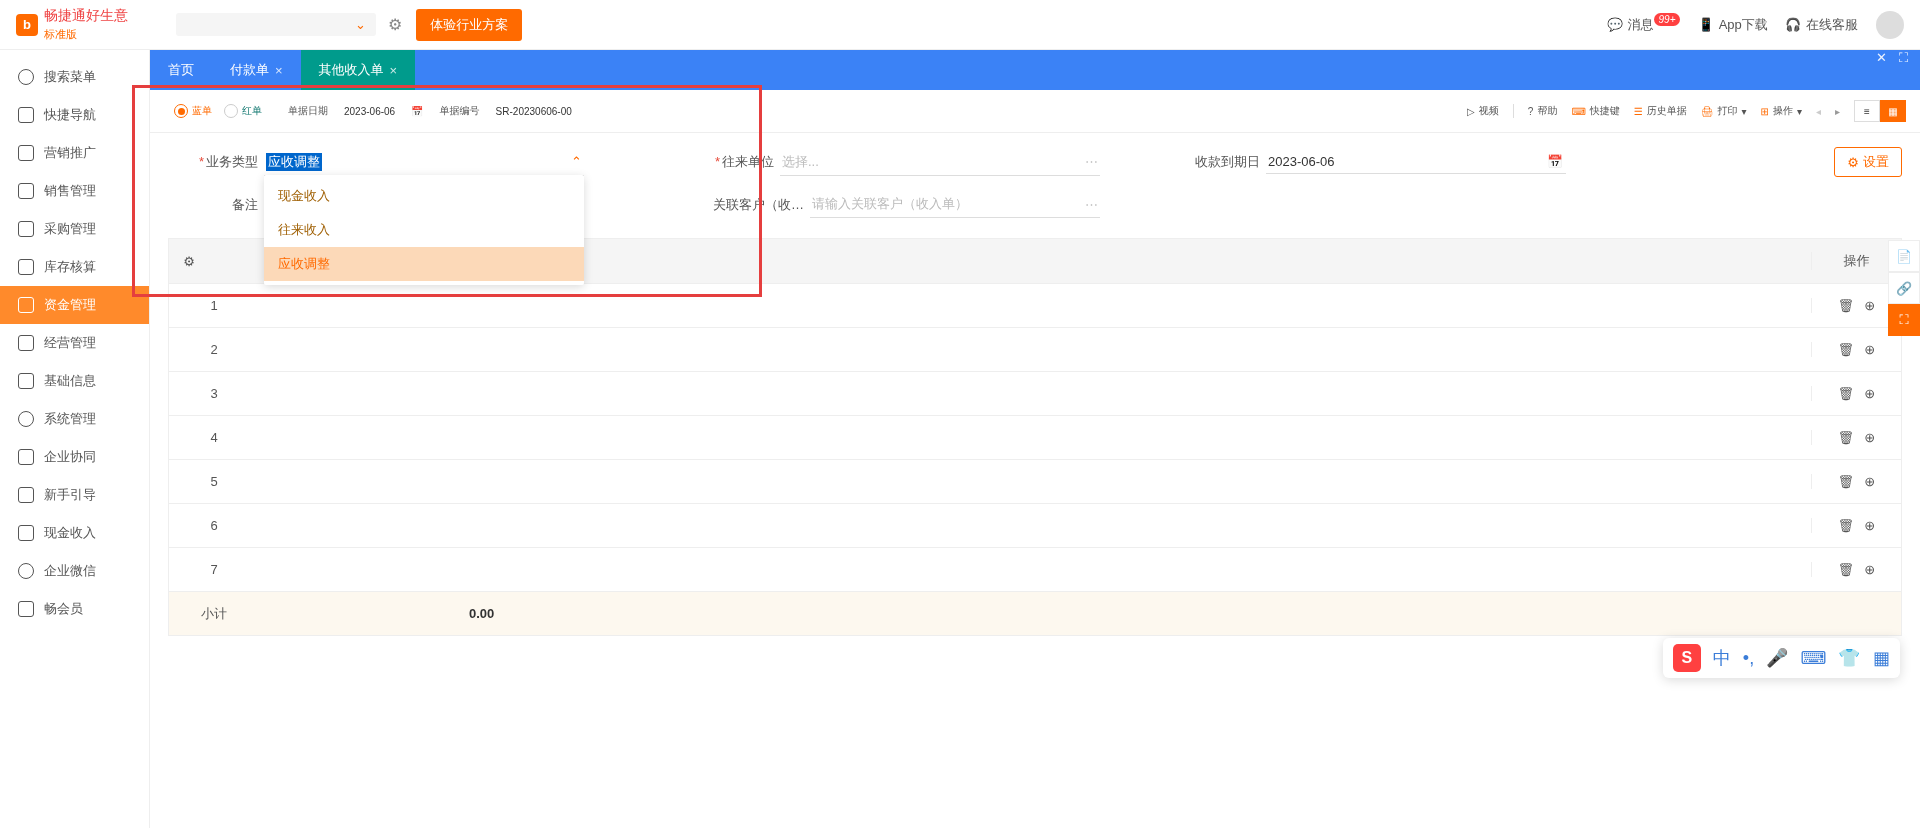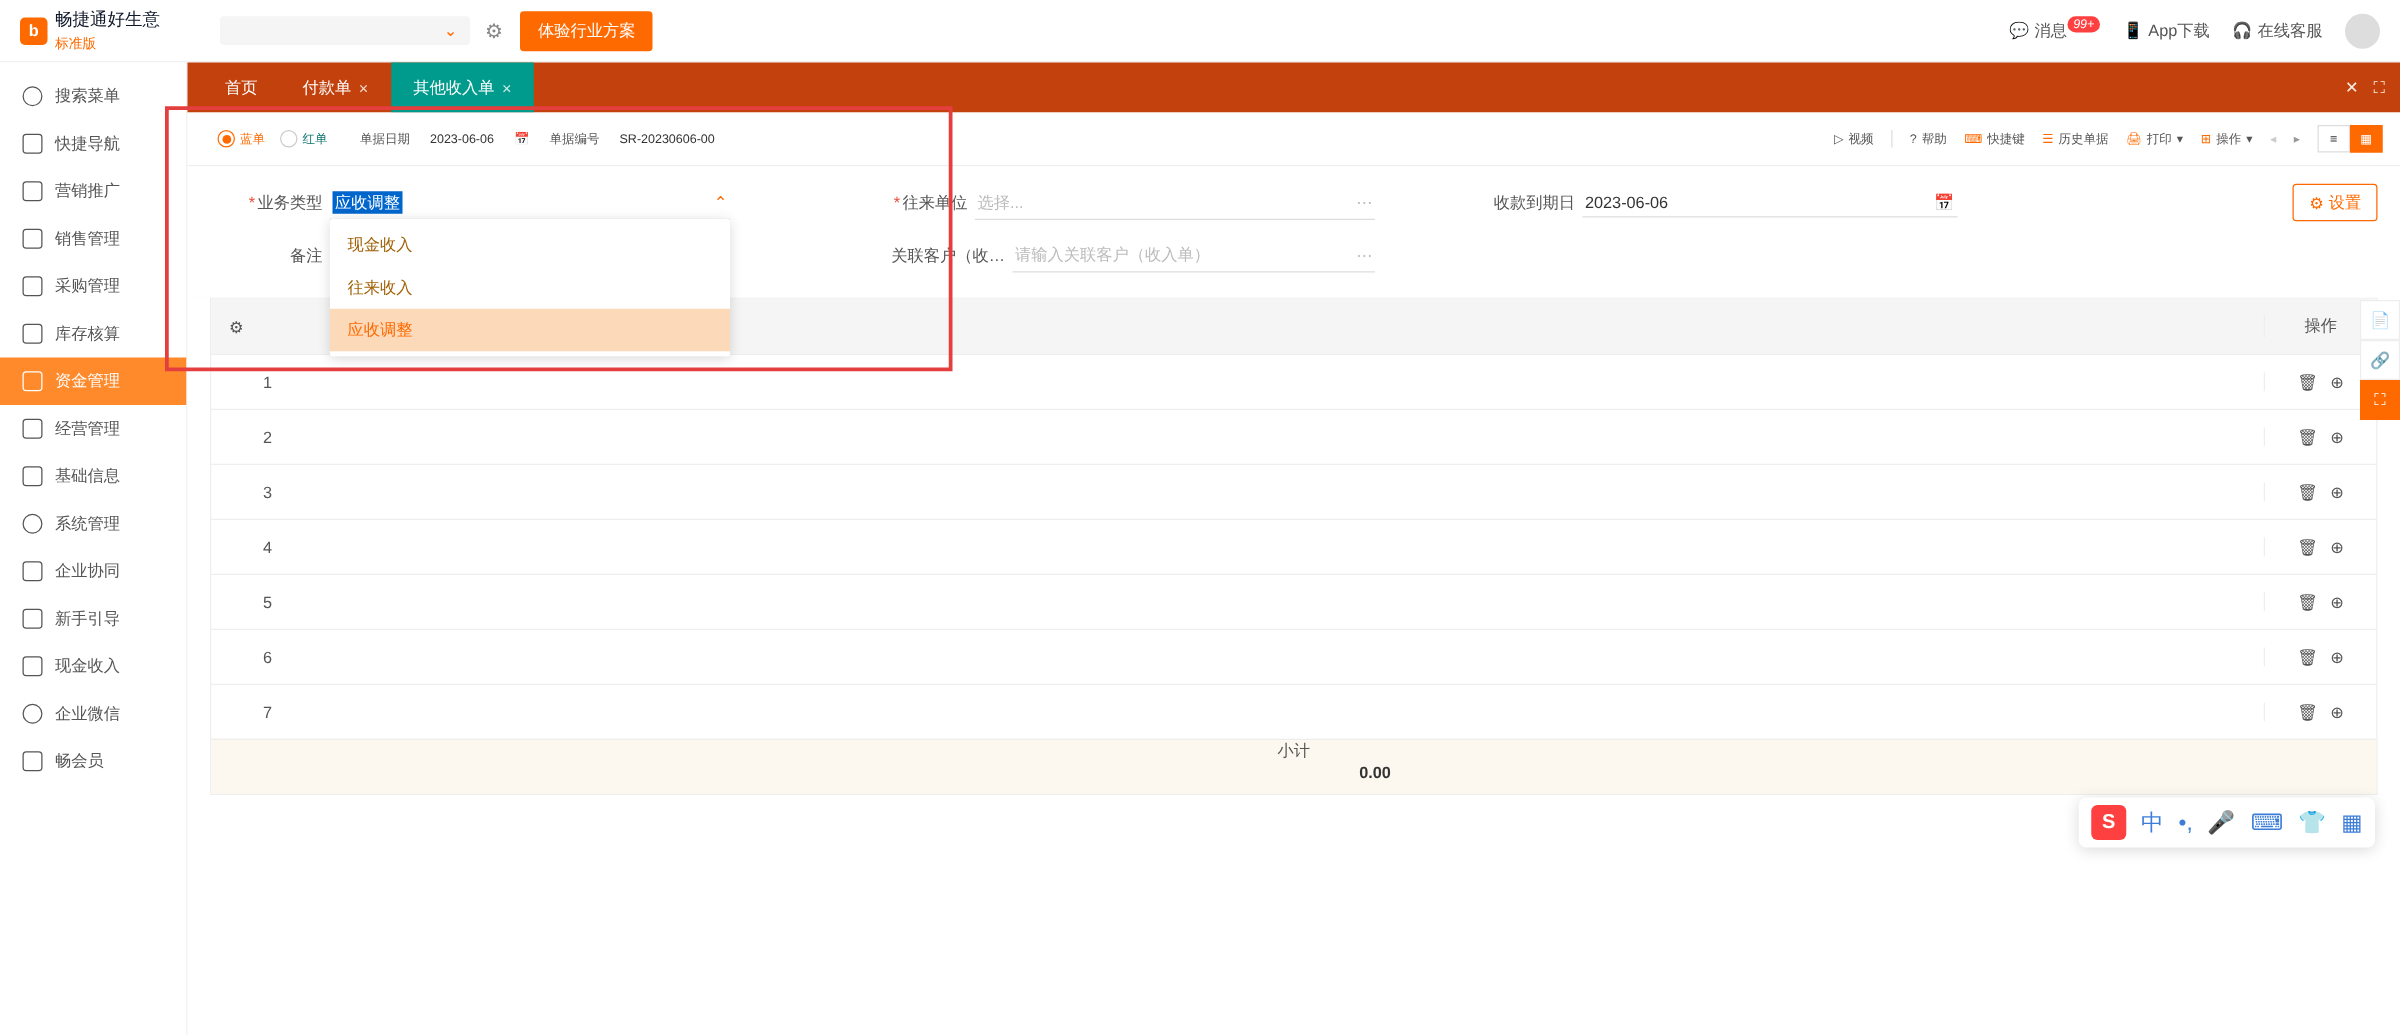--- a/index.html
+++ b/index.html
@@ -3,21 +3,21 @@
 <meta charset="utf-8">
 <style>
 * { margin: 0; padding: 0; box-sizing: border-box; font-family: "Microsoft YaHei", sans-serif; }
 body { font-size: 13px; color: #333; background: #fff; overflow: hidden; }
 .app { display: flex; flex-direction: column; height: 828px; width: 1920px; }
 
 
 .header-top { height: 50px; display: flex; align-items: center; border-bottom: 1px solid #eee; padding: 0 16px; }
 .logo-area { display: flex; align-items: center; gap: 6px; width: 140px; }
 .logo-icon { width: 22px; height: 22px; background: #ff6a00; border-radius: 4px; display: flex; align-items: center; justify-content: center; color: #fff; font-weight: bold; }
-.logo-text { color: #0f172a; font-size: 14px; font-weight: 500; }
+.logo-text { color: #ef4444; font-size: 14px; font-weight: 500; }
 .logo-sub { color: #ff6a00; font-size: 11px; margin-top: 2px; }
 .logo-col { display: flex; flex-direction: column; }
 .org-selector { margin-left: 20px; display: flex; align-items: center; gap: 6px; color: #888; cursor: pointer; padding: 4px 10px; background: #f5f5f5; border-radius: 3px; width: 200px; }
 .org-selector .chev { color: #ff6a00; margin-left: auto; }
 .gear { margin-left: 12px; color: #888; cursor: pointer; font-size: 16px; }
 .btn-orange { background: #ff6a00; color: #fff; padding: 7px 14px; border-radius: 3px; margin-left: 14px; cursor: pointer; font-size: 13px; }
 .header-right { margin-left: auto; display: flex; align-items: center; gap: 18px; }
 .hr-item { display: flex; align-items: center; gap: 4px; color: #555; cursor: pointer; font-size: 13px; }
 .badge { background: #ff4040; color: #fff; font-size: 10px; border-radius: 8px; padding: 1px 5px; margin-left: -4px; margin-top: -10px; font-style: italic; }
 .avatar { width: 28px; height: 28px; border-radius: 50%; background: #ddd; }
@@ -26,21 +26,21 @@
 .main { flex: 1; display: flex; min-height: 0; }
 .sidebar { width: 150px; background: #fff; border-right: 1px solid #eee; padding-top: 8px; }
 .sb-item { display: flex; align-items: center; gap: 10px; padding: 10px 18px; color: #555; cursor: pointer; font-size: 13px; }
 .sb-item.active { background: #ff8a2b; color: #fff; }
 .sb-icon { width: 16px; height: 16px; display: inline-block; border: 1.5px solid currentColor; border-radius: 3px; }
 .sb-icon.circle { border-radius: 50%; }
 
 .content { flex: 1; display: flex; flex-direction: column; min-width: 0; background: #f7f7f7; }
 
 
-.tabs { background: #c2410c; display: flex; align-items: center; height: 40px; color: #fff; padding-left: 12px; }
+.tabs { background: #3b82f6; display: flex; height: 40px; color: #fff; }
 .tab { padding: 0 18px; height: 100%; display: flex; align-items: center; gap: 6px; cursor: pointer; font-size: 13px; }
 .tab.active { background: #009b8c; }
 .tab .close { opacity: 0.8; }
 .tabs-right { margin-left: auto; display: flex; gap: 12px; padding-right: 12px; }
 .tabs-right span { cursor: pointer; opacity: 0.9; }
 
 
 .toolbar { background: #fff; padding: 10px 14px; display: flex; align-items: center; gap: 16px; border-bottom: 1px solid #eee; font-size: 10px; }
 .radio-group { display: flex; gap: 12px; background: #fff; padding: 2px 10px; }
 .radio { display: flex; align-items: center; gap: 4px; cursor: pointer; }
@@ -88,21 +88,21 @@
 .th-num { width: 50px; justify-content: center; }
 .th-acct { flex: 0 0 180px; }
 .th-body { flex: 1; }
 .th-ops { width: 90px; justify-content: center; border-left: 1px solid #eee; }
 .tbl-row { display: flex; height: 44px; align-items: center; border-top: 1px solid #eee; }
 .tbl-row .td { padding: 0 10px; color: #555; }
 .td-num { width: 90px; text-align: center; }
 .td-body { flex: 1; }
 .td-ops { width: 90px; display: flex; gap: 10px; justify-content: center; border-left: 1px solid #eee; color: #999; }
 .td-ops span { cursor: pointer; }
-.tbl-foot { display: flex; height: 44px; align-items: center; border-top: 1px solid #eee; background: #fdf8ef; flex-direction: column; }
+.tbl-foot { display: flex; height: 44px; align-items: center; border-top: 1px solid #eee; background: #fdf8ef; }
 .tf-label { width: 90px; text-align: center; color: #555; }
 .tf-val { padding: 0 80px 0 210px; font-weight: bold; }
 
 
 .side-tools { position: fixed; right: 0; top: 240px; display: flex; flex-direction: column; gap: 0; }
 .st-item { width: 32px; height: 32px; background: #fff; border: 1px solid #eee; display: flex; align-items: center; justify-content: center; cursor: pointer; color: #666; }
 .st-item.active { background: #ff6a00; color: #fff; border-color: #ff6a00; }
 
 
 .ime-bar { position: fixed; right: 20px; bottom: 150px; background: #fff; border-radius: 6px; box-shadow: 0 2px 12px rgba(0,0,0,0.15); padding: 6px 10px; display: flex; align-items: center; gap: 12px; }

